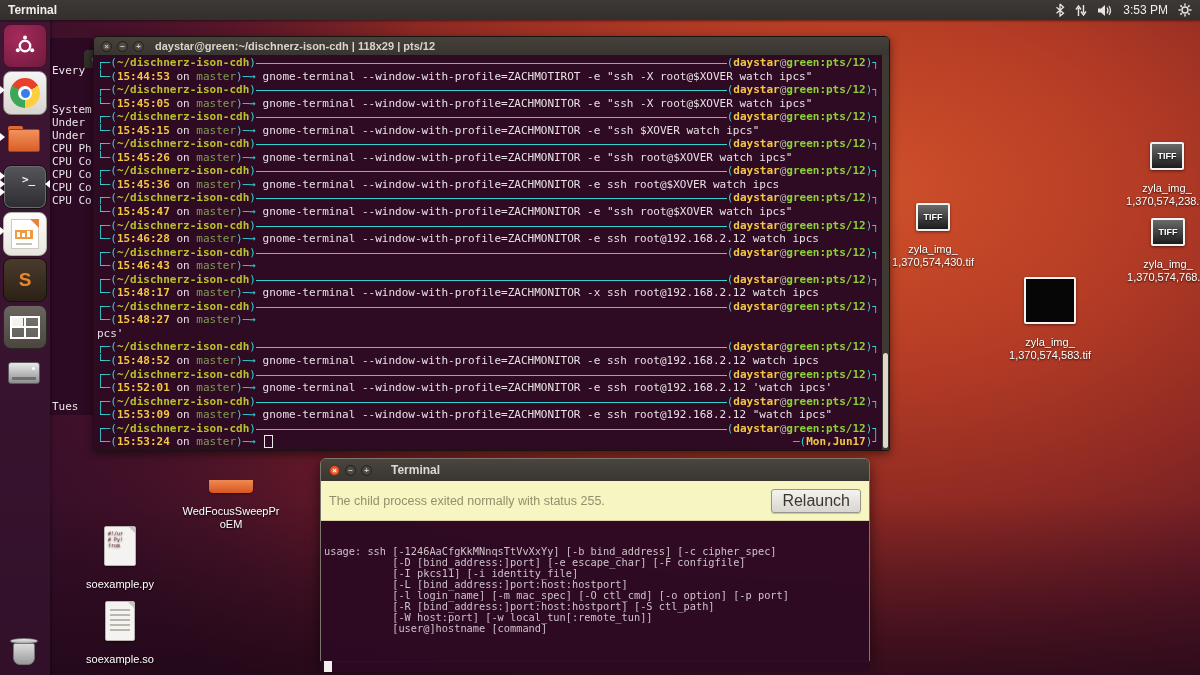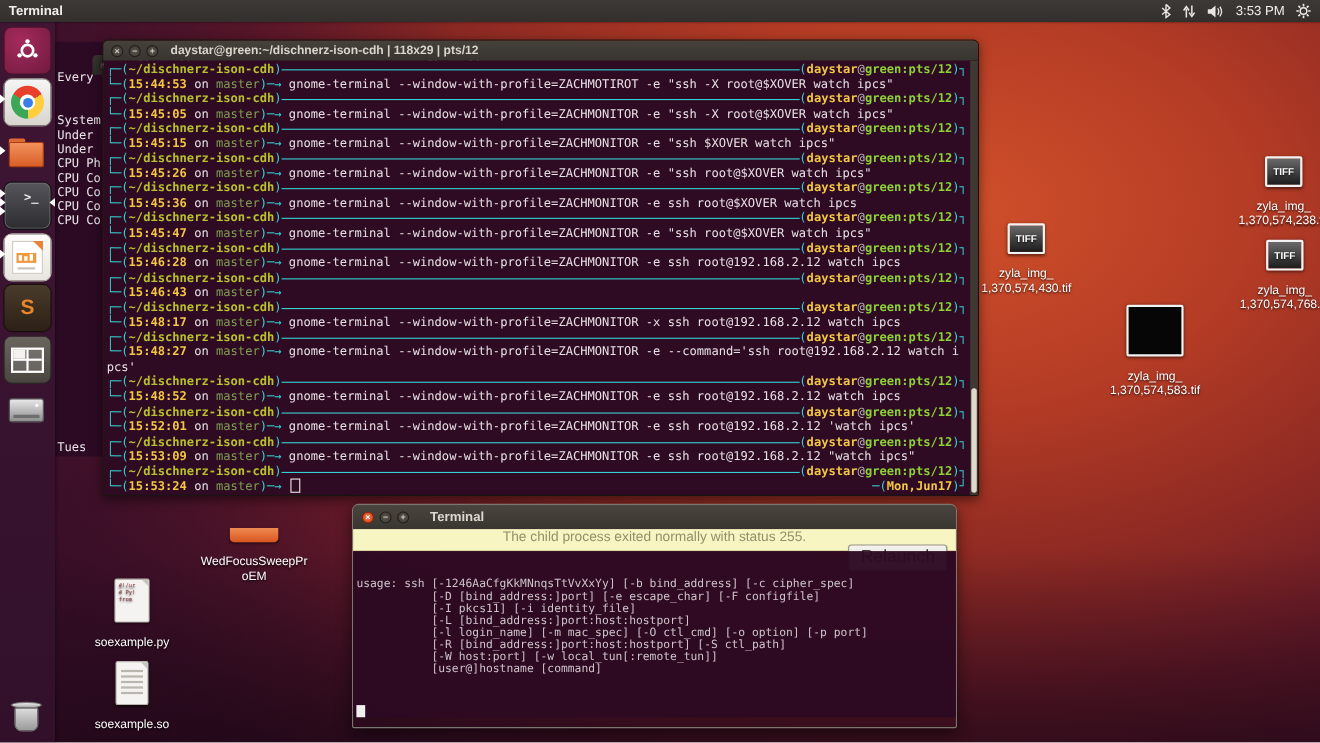--- a/index.html
+++ b/index.html
@@ -58,21 +58,21 @@
   .pagebox .tl{margin:3px 3px 0 3px;font-family:"DejaVu Sans Mono",monospace;font-size:5px;line-height:6px;color:#8a4040;white-space:pre;}
   .pagebox .gl{height:2px;background:#b9b6b0;margin:3px 4px 0 4px;}
   .folderbox{position:relative;width:44px;background:linear-gradient(#f08a52,#d8551f);border-radius:0 0 4px 4px;box-shadow:0 1px 2px rgba(0,0,0,.4);}
   
   .ghost-icon{position:absolute;left:694px;top:543px;width:54px;height:57px;border:1px solid rgba(235,225,235,.10);z-index:2;}
   .ghost-label{position:absolute;left:657px;top:612px;width:130px;text-align:center;color:rgba(240,230,240,.13);font-size:11px;line-height:14px;z-index:2;}
   
   .dialog{position:absolute;left:320px;top:458px;width:550px;height:204px;z-index:40;border:1px solid #7b766e;border-radius:6px 6px 2px 2px;box-sizing:border-box;box-shadow:0 4px 14px rgba(0,0,0,.55);}
   .dialog .titlebar{height:22px;background:linear-gradient(#4a453e,#393530);border-radius:5px 5px 0 0;display:flex;align-items:center;gap:5px;padding:0 8px;color:#ddd9d1;font-size:12px;font-weight:bold;}
   .dialog .title{margin-left:14px;}
-  .infobar{height:20px;background:#f7f5c2;border-bottom:1px solid #d9d5a2;display:flex;align-items:center;padding:0 8px;box-sizing:border-box;flex-direction:column;}
+  .infobar{height:40px;background:#f7f5c2;border-bottom:1px solid #d9d5a2;display:flex;align-items:center;padding:0 8px;box-sizing:border-box;}
   .infobar .msg{color:#92906a;font-size:12.5px;}
   .relaunch{margin-left:auto;font-size:16px;color:#3a3631;background:linear-gradient(#f5f3f0,#d9d5d0);border:1px solid #99948c;border-radius:3px;padding:2px 10px;box-shadow:0 1px 1px rgba(0,0,0,.2);}
   .dialog .dcontent{position:relative;height:calc(100% - 51px);background:rgba(45,9,34,.96);font-family:"DejaVu Sans Mono",monospace;font-size:10.3px;line-height:11px;color:#cdc3c9;padding:3px 0 0 3px;box-sizing:border-box;white-space:pre;overflow:hidden;}
   .bcursor{position:absolute;left:3px;top:140px;width:8px;height:13px;background:#f2f0ee;}
 </style>
 </head>
 <body>
 
 <div id="screen">
 
@@ -113,21 +113,21 @@
           <div class="trow"><span class="cy">└─(</span><span class="yel">15:45:36</span><span class="fg"> on </span><span class="dgrn">master</span><span class="cy">)</span><span class="cy">─→ </span><span class="fg">gnome-terminal --window-with-profile=ZACHMONITOR -e ssh root@$XOVER watch ipcs</span></div>
           <div class="trow"><span class="cy">┌─(</span><span class="pth">~/dischnerz-ison-cdh</span><span class="cy">)</span><span class="fill line"></span><span class="cy">(</span><span class="yel">daystar</span><span class="dim">@</span><span class="grn">green:pts/12</span><span class="cy">)┐</span></div>
           <div class="trow"><span class="cy">└─(</span><span class="yel">15:45:47</span><span class="fg"> on </span><span class="dgrn">master</span><span class="cy">)</span><span class="cy">─→ </span><span class="fg">gnome-terminal --window-with-profile=ZACHMONITOR -e "ssh root@$XOVER watch ipcs"</span></div>
           <div class="trow"><span class="cy">┌─(</span><span class="pth">~/dischnerz-ison-cdh</span><span class="cy">)</span><span class="fill line"></span><span class="cy">(</span><span class="yel">daystar</span><span class="dim">@</span><span class="grn">green:pts/12</span><span class="cy">)┐</span></div>
           <div class="trow"><span class="cy">└─(</span><span class="yel">15:46:28</span><span class="fg"> on </span><span class="dgrn">master</span><span class="cy">)</span><span class="cy">─→ </span><span class="fg">gnome-terminal --window-with-profile=ZACHMONITOR -e ssh root@192.168.2.12 watch ipcs</span></div>
           <div class="trow"><span class="cy">┌─(</span><span class="pth">~/dischnerz-ison-cdh</span><span class="cy">)</span><span class="fill line"></span><span class="cy">(</span><span class="yel">daystar</span><span class="dim">@</span><span class="grn">green:pts/12</span><span class="cy">)┐</span></div>
           <div class="trow"><span class="cy">└─(</span><span class="yel">15:46:43</span><span class="fg"> on </span><span class="dgrn">master</span><span class="cy">)</span><span class="cy">─→ </span></div>
           <div class="trow"><span class="cy">┌─(</span><span class="pth">~/dischnerz-ison-cdh</span><span class="cy">)</span><span class="fill line"></span><span class="cy">(</span><span class="yel">daystar</span><span class="dim">@</span><span class="grn">green:pts/12</span><span class="cy">)┐</span></div>
           <div class="trow"><span class="cy">└─(</span><span class="yel">15:48:17</span><span class="fg"> on </span><span class="dgrn">master</span><span class="cy">)</span><span class="cy">─→ </span><span class="fg">gnome-terminal --window-with-profile=ZACHMONITOR -x ssh root@192.168.2.12 watch ipcs</span></div>
           <div class="trow"><span class="cy">┌─(</span><span class="pth">~/dischnerz-ison-cdh</span><span class="cy">)</span><span class="fill line"></span><span class="cy">(</span><span class="yel">daystar</span><span class="dim">@</span><span class="grn">green:pts/12</span><span class="cy">)┐</span></div>
-          <div class="trow"><span class="cy">└─(</span><span class="yel">15:48:27</span><span class="fg"> on </span><span class="dgrn">master</span><span class="cy">)</span><span class="cy">─→ </span><span class="fg">gnome-terminal --window-with-profile=ZACHMONITOR -e --command='ssh root@192.168.2.12 watch i</span></div>
+          <div class="trow"><span class="cy">└─(</span><span class="yel">15:48:27</span><span class="fg"> on </span><span class="dgrn">master</span><span class="cy">)</span><span class="cy">─→ </span></div>
           <div class="trow"><span class="fg">pcs'</span></div>
           <div class="trow"><span class="cy">┌─(</span><span class="pth">~/dischnerz-ison-cdh</span><span class="cy">)</span><span class="fill line"></span><span class="cy">(</span><span class="yel">daystar</span><span class="dim">@</span><span class="grn">green:pts/12</span><span class="cy">)┐</span></div>
           <div class="trow"><span class="cy">└─(</span><span class="yel">15:48:52</span><span class="fg"> on </span><span class="dgrn">master</span><span class="cy">)</span><span class="cy">─→ </span><span class="fg">gnome-terminal --window-with-profile=ZACHMONITOR -e ssh root@192.168.2.12 watch ipcs</span></div>
           <div class="trow"><span class="cy">┌─(</span><span class="pth">~/dischnerz-ison-cdh</span><span class="cy">)</span><span class="fill line"></span><span class="cy">(</span><span class="yel">daystar</span><span class="dim">@</span><span class="grn">green:pts/12</span><span class="cy">)┐</span></div>
           <div class="trow"><span class="cy">└─(</span><span class="yel">15:52:01</span><span class="fg"> on </span><span class="dgrn">master</span><span class="cy">)</span><span class="cy">─→ </span><span class="fg">gnome-terminal --window-with-profile=ZACHMONITOR -e ssh root@192.168.2.12 'watch ipcs'</span></div>
           <div class="trow"><span class="cy">┌─(</span><span class="pth">~/dischnerz-ison-cdh</span><span class="cy">)</span><span class="fill line"></span><span class="cy">(</span><span class="yel">daystar</span><span class="dim">@</span><span class="grn">green:pts/12</span><span class="cy">)┐</span></div>
           <div class="trow"><span class="cy">└─(</span><span class="yel">15:53:09</span><span class="fg"> on </span><span class="dgrn">master</span><span class="cy">)</span><span class="cy">─→ </span><span class="fg">gnome-terminal --window-with-profile=ZACHMONITOR -e ssh root@192.168.2.12 "watch ipcs"</span></div>
           <div class="trow"><span class="cy">┌─(</span><span class="pth">~/dischnerz-ison-cdh</span><span class="cy">)</span><span class="fill line"></span><span class="cy">(</span><span class="yel">daystar</span><span class="dim">@</span><span class="grn">green:pts/12</span><span class="cy">)┐</span></div>
           <div class="trow"><span class="cy">└─(</span><span class="yel">15:53:24</span><span class="fg"> on </span><span class="dgrn">master</span><span class="cy">)</span><span class="cy">─→ </span><span class="hcursor"></span><span class="fill"></span><span class="cy">─(</span><span class="yel">Mon,Jun17</span><span class="cy">)┘</span></div>
         </div>

